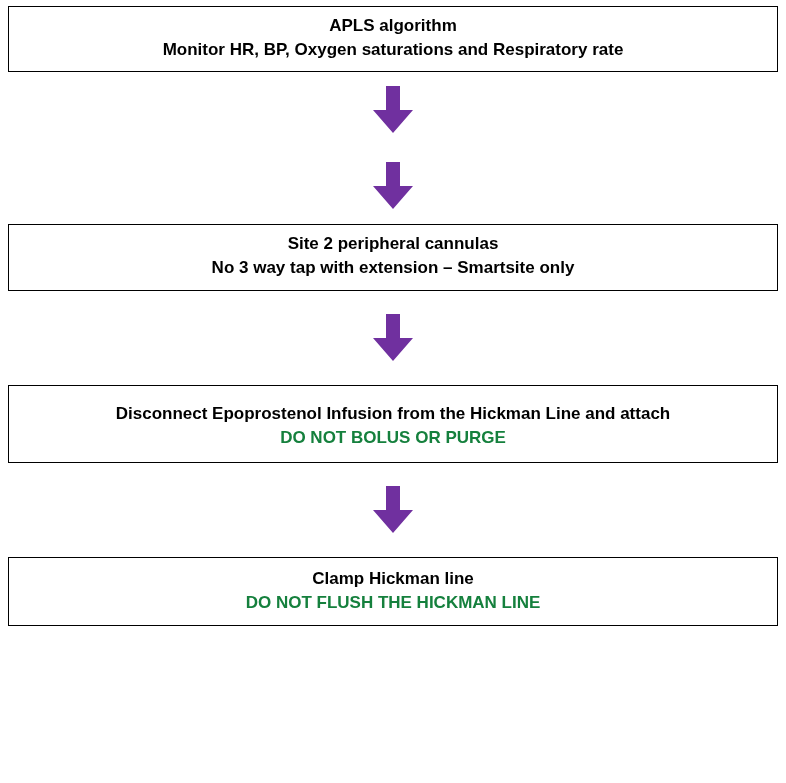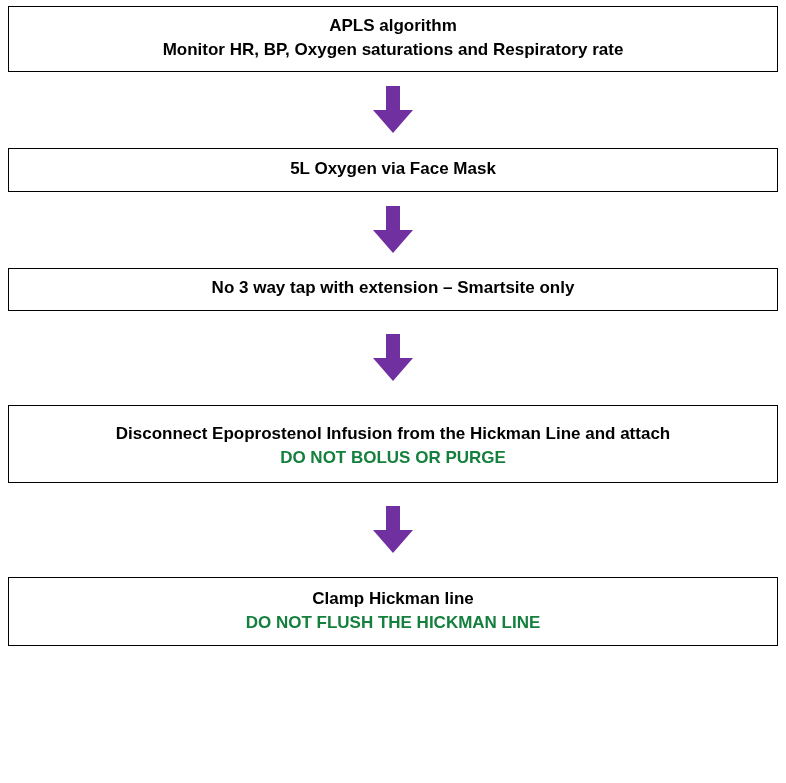--- a/index.html
+++ b/index.html
@@ -58,31 +58,29 @@
     <span class="line">APLS algorithm</span>
     <span class="line">Monitor HR, BP, Oxygen saturations and Respiratory rate</span>
   </div>
 
   <div class="arrow-wrap" style="height:76px;">
     <svg class="arrow" width="42" height="48" viewBox="0 0 42 48" aria-hidden="true">
       <polygon points="14,0 28,0 28,24 41,24 21,47 1,24 14,24" fill="#70309f"></polygon>
     </svg>
   </div>
 
-  <div class="node" style="padding-top:8px;padding-bottom:10px;">
-    <span class="line">5L Oxygen via Face Mask</span>
-  </div>
 
   <div class="arrow-wrap" style="height:76px;">
     <svg class="arrow" width="42" height="48" viewBox="0 0 42 48" aria-hidden="true">
       <polygon points="14,0 28,0 28,24 41,24 21,47 1,24 14,24" fill="#70309f"></polygon>
     </svg>
   </div>
 
   <div class="node">
+    <span class="line">Site 2 peripheral cannulas</span>
     <span class="line">No 3 way tap with extension – Smartsite only</span>
   </div>
 
   <div class="arrow-wrap" style="height:94px;">
     <svg class="arrow" width="42" height="48" viewBox="0 0 42 48" aria-hidden="true">
       <polygon points="14,0 28,0 28,24 41,24 21,47 1,24 14,24" fill="#70309f"></polygon>
     </svg>
   </div>
 
   <div class="node" style="padding-top:16px;padding-bottom:12px;">

